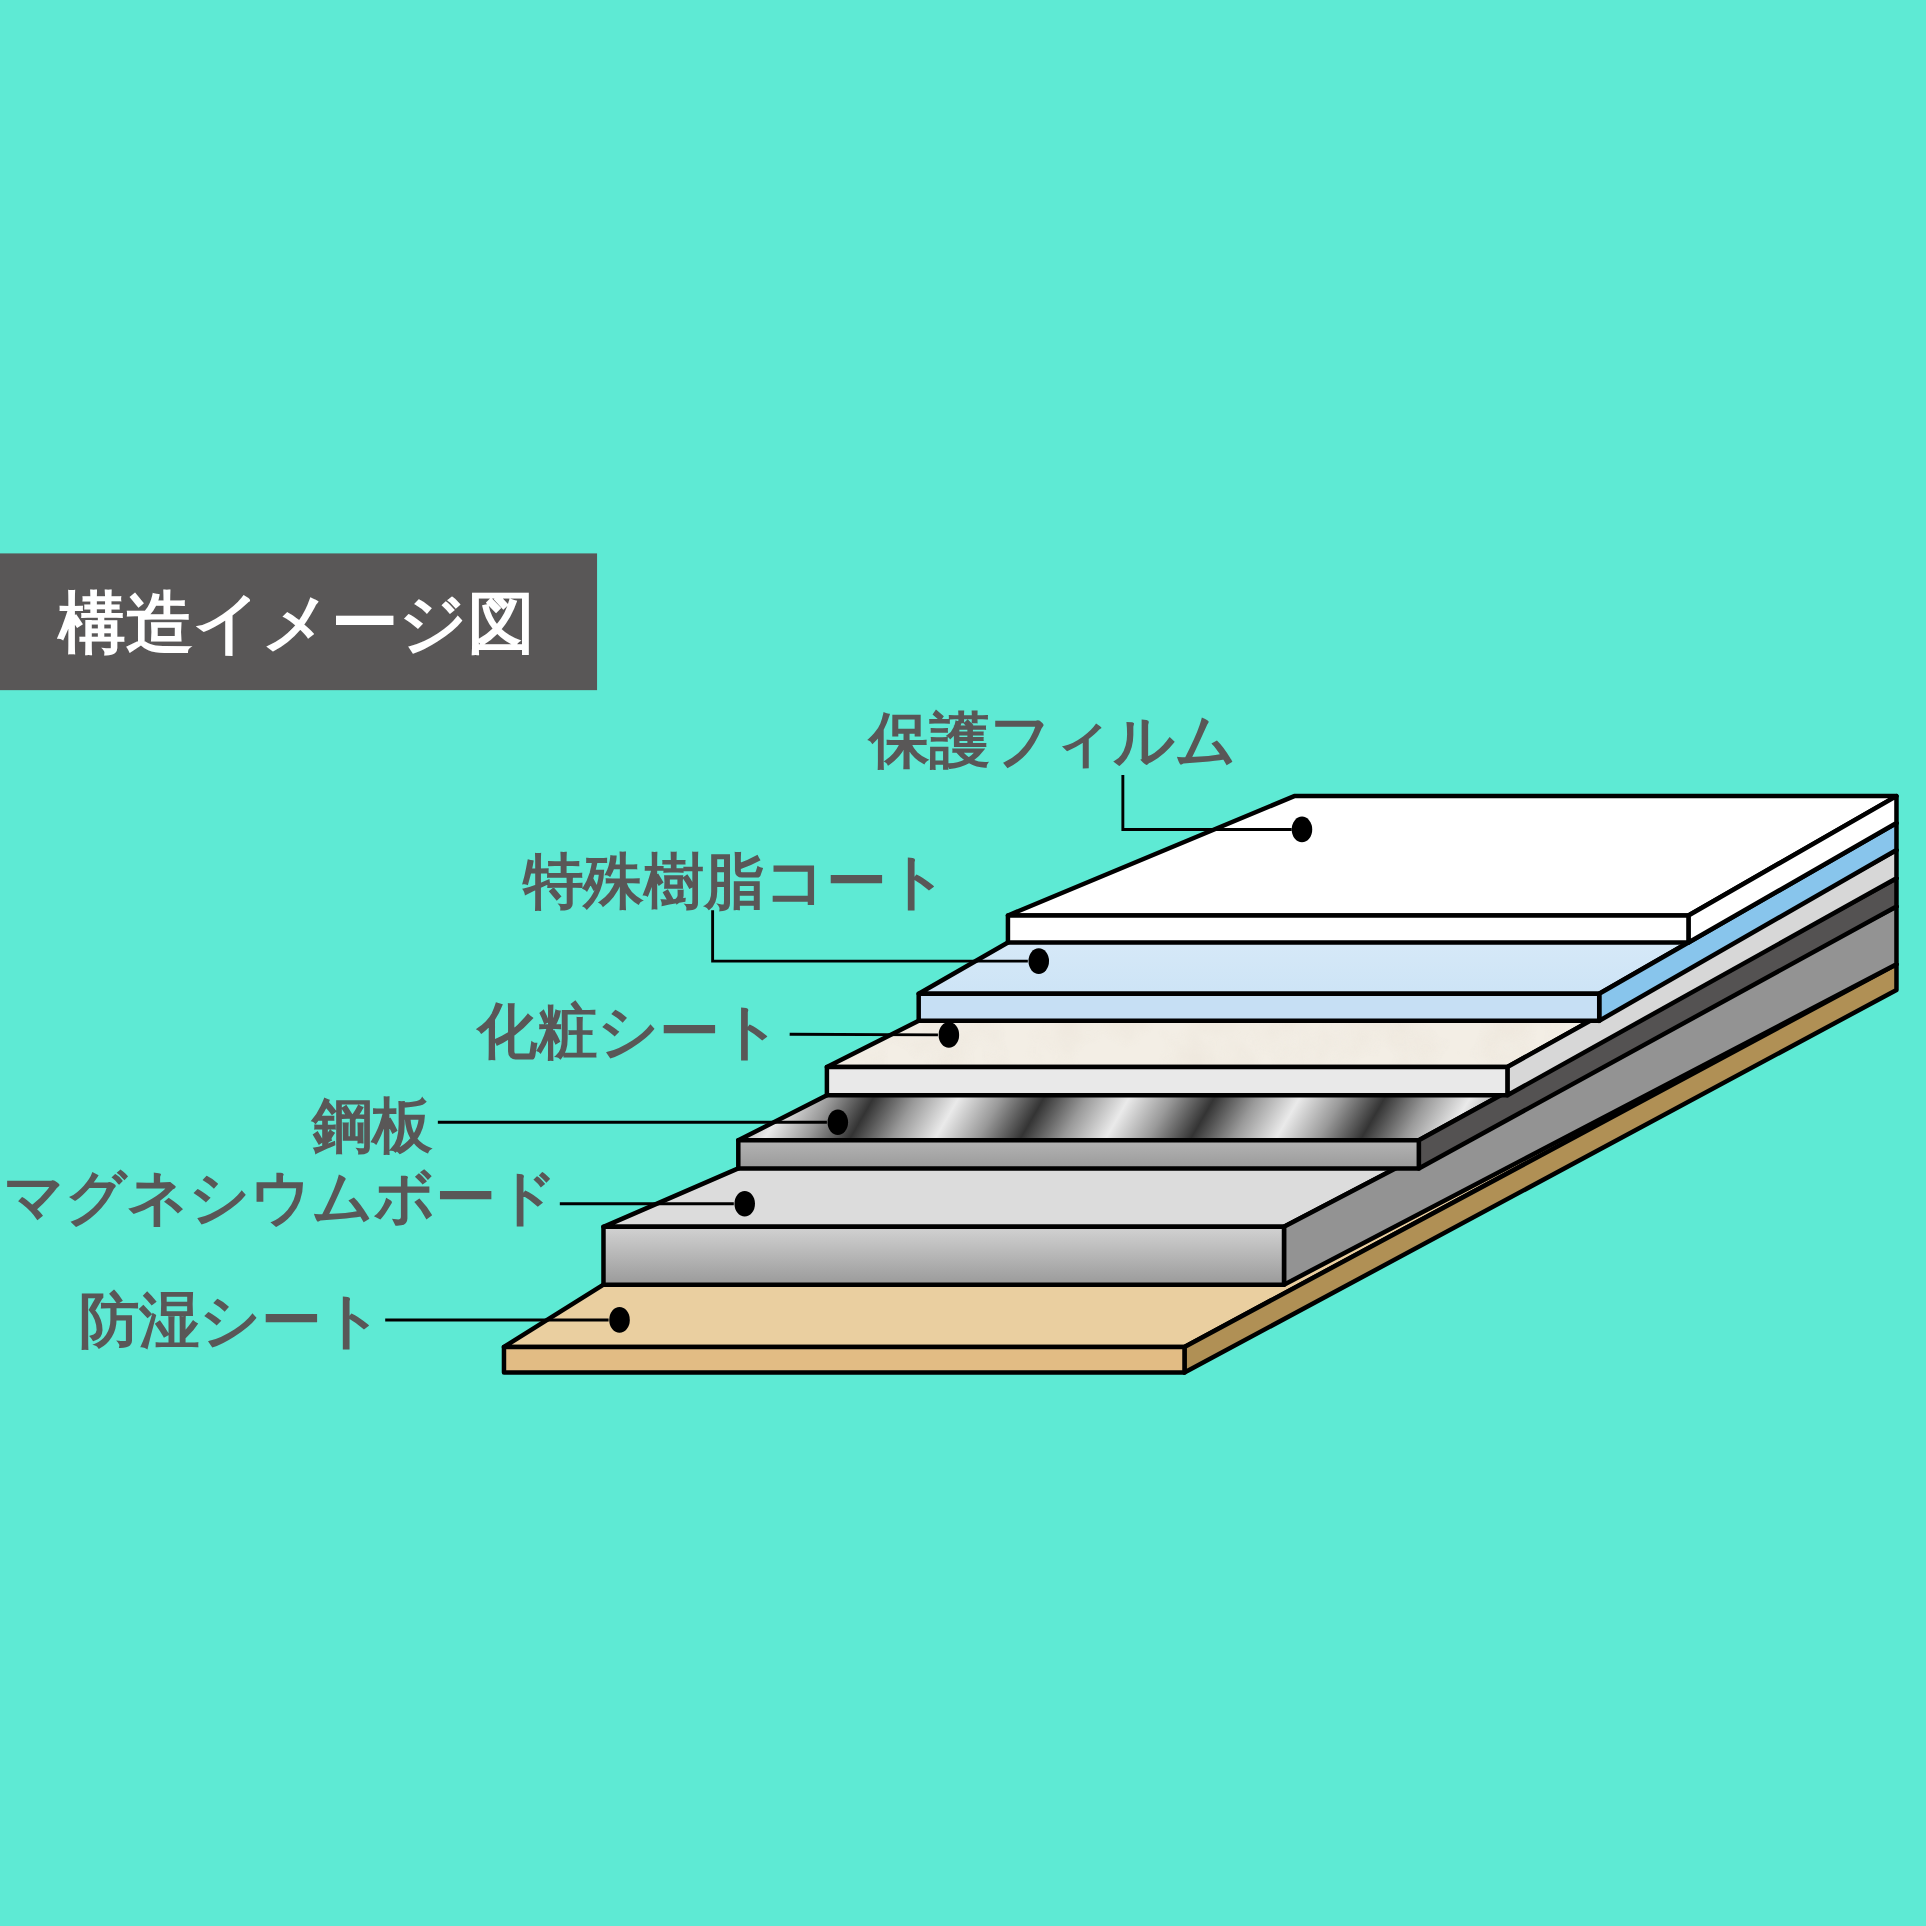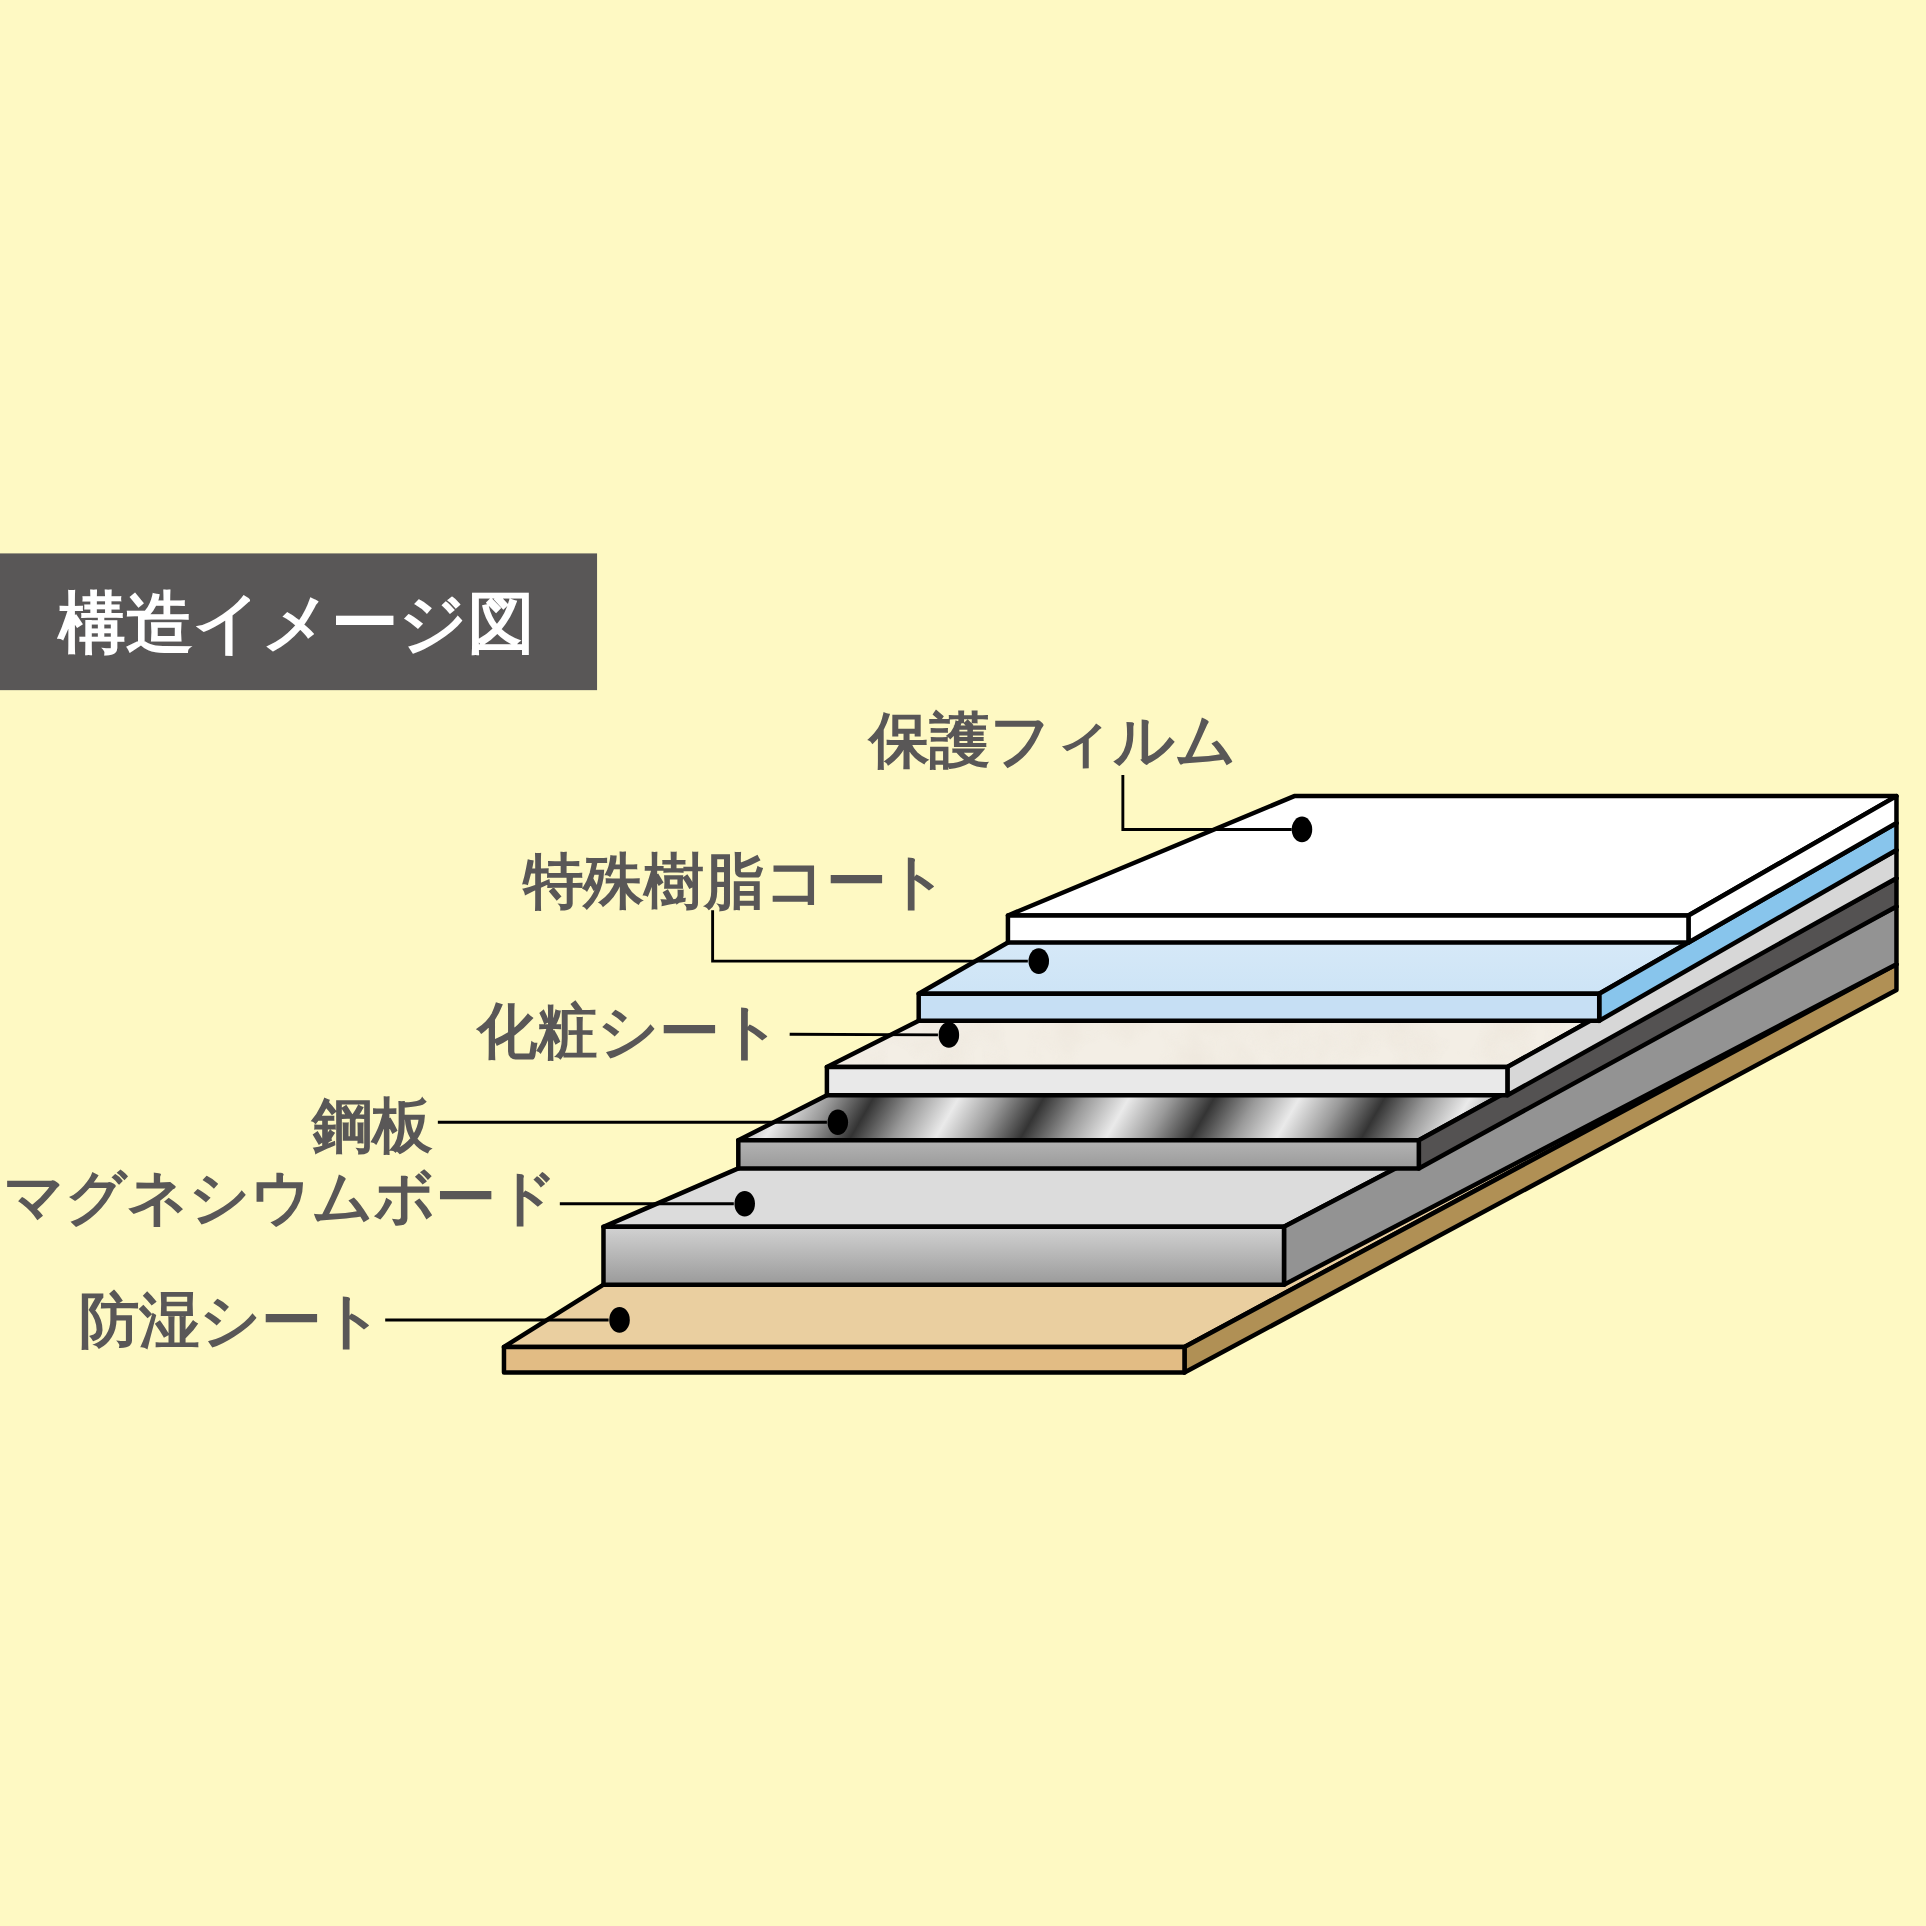--- a/index.html
+++ b/index.html
@@ -1,16 +1,16 @@
 <!DOCTYPE html>
 <html style="font-size:10.3px"><head>
 <meta charset="utf-8">
 <style>
   html,body{margin:0;padding:0;background:#ffffff;}
-  .screen{position:fixed;inset:0;background:#fef9c3;}
+  .screen{position:fixed;inset:0;background:#5eead4;}
   svg{display:block;width:100%;height:100%;}
   .lbl{font-family:"DejaVu Sans","Liberation Sans",sans-serif;font-weight:bold;font-size:94px;}
   .ttl{font-family:"DejaVu Sans","Liberation Sans",sans-serif;font-weight:bold;font-size:105px;}
   .face{stroke-width:7;stroke-linejoin:round;}
   .leader{fill:none;stroke-width:4.5;stroke-linecap:butt;}
 </style>
 </head>
 <body>
 
 <div class="screen">

